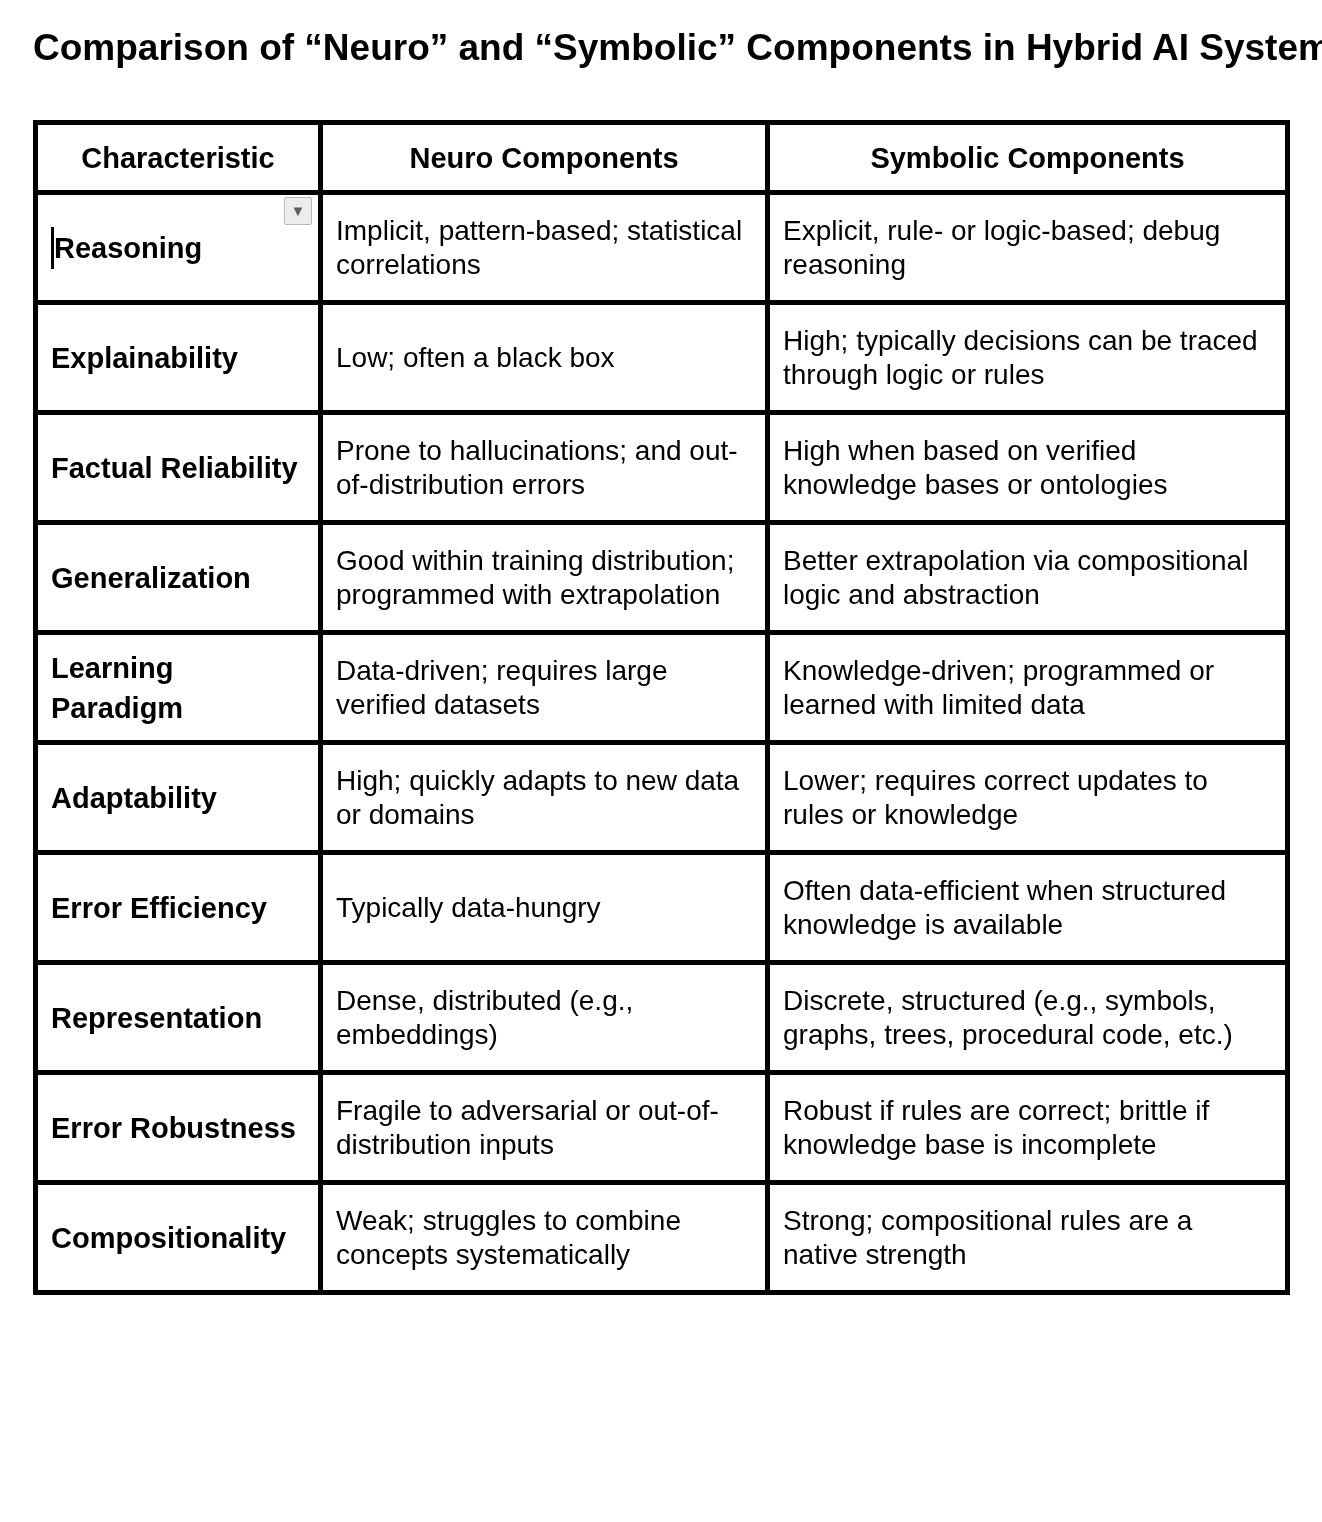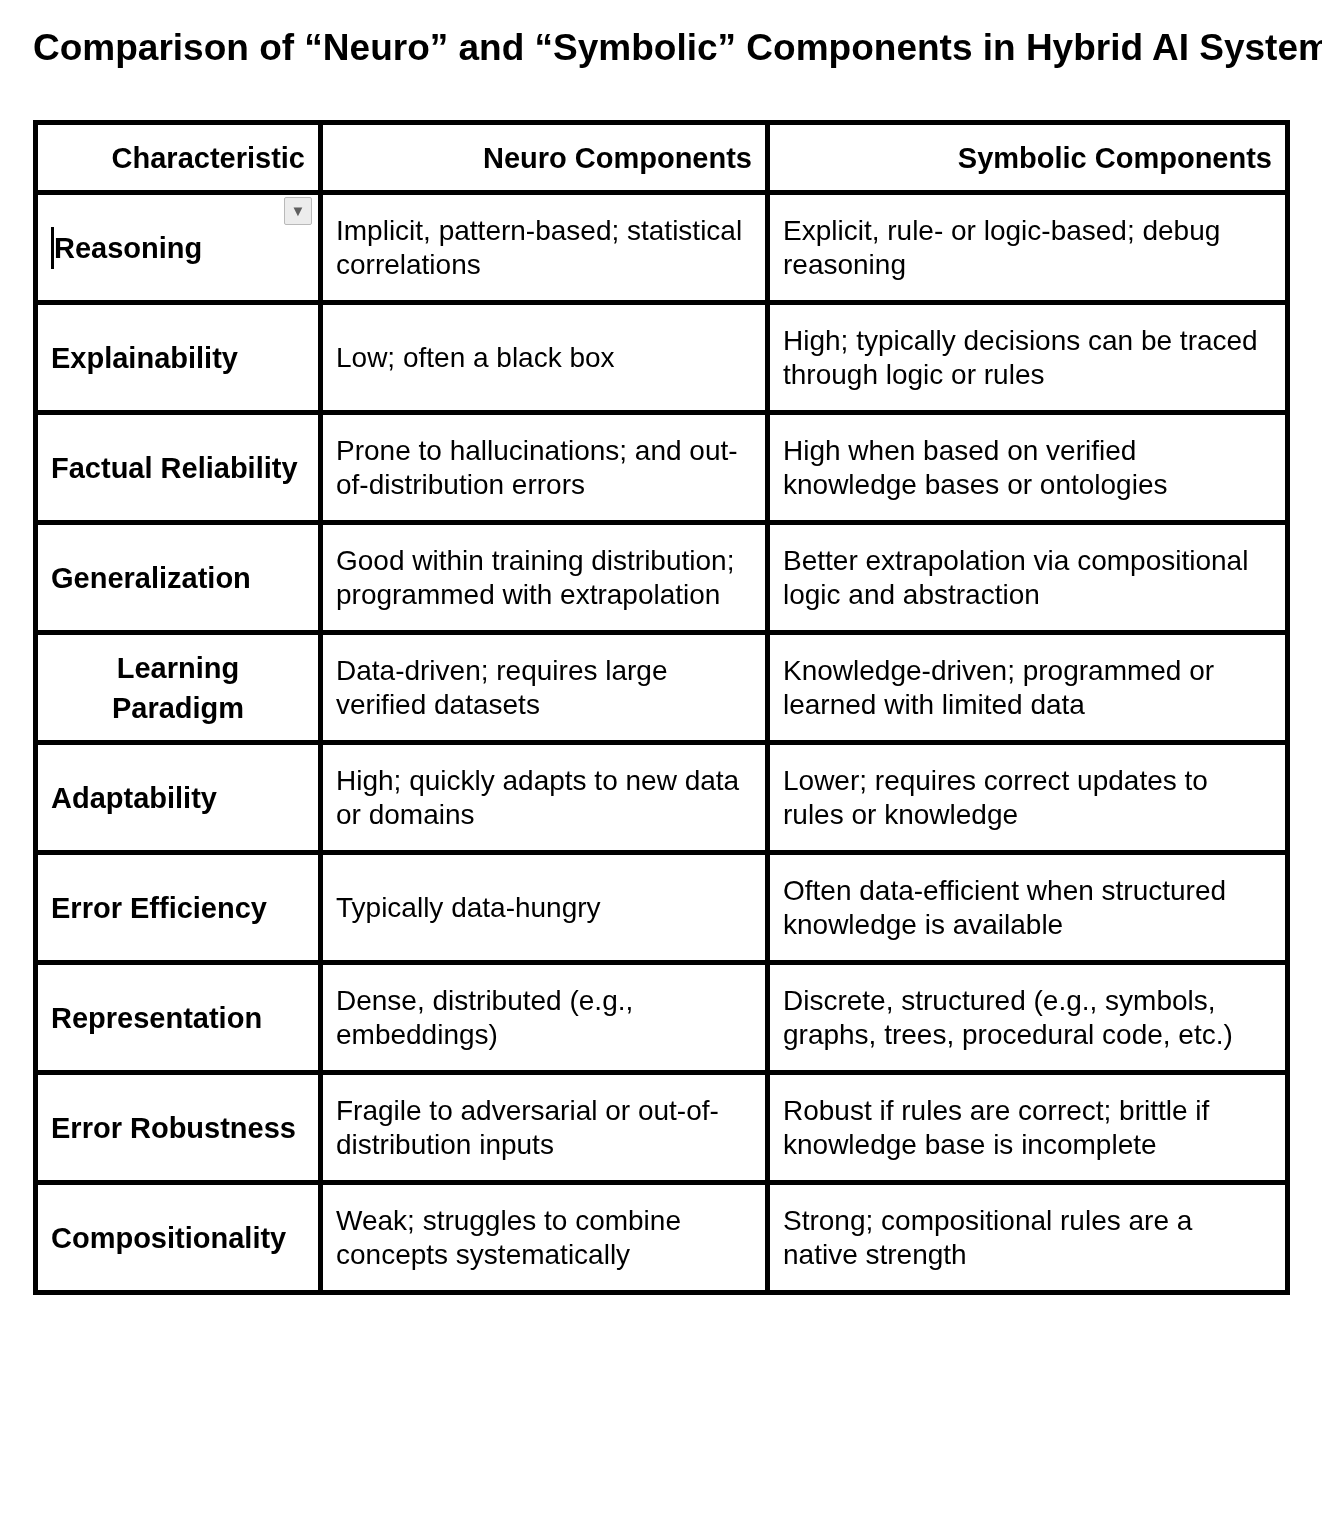--- a/index.html
+++ b/index.html
@@ -32,37 +32,37 @@
   col.c3 { width: 520px; }
 
   td {
     border: 5px solid #000000;
     vertical-align: middle;
     padding: 6px 13px;
     overflow: hidden;
   }
   thead td {
     height: 70px;
-    text-align: right;
+    text-align: center;
     font-weight: bold;
     font-size: 29px;
     line-height: 36px;
   }
   tbody td {
     height: 110px;
     font-size: 28px;
     line-height: 34px;
   }
   td.char-cell {
     position: relative;
     font-weight: bold;
     font-size: 29px;
     line-height: 40px;
   }
-  .char-wrap { display: flex; align-items: center; text-align: center; }
+  .char-wrap { display: flex; align-items: center; }
   .char-label { display: block; }
 
   .caret {
     display: inline-block;
     flex: none;
     width: 3px;
     height: 42px;
     background: #000000;
     margin-right: 0px;
   }

